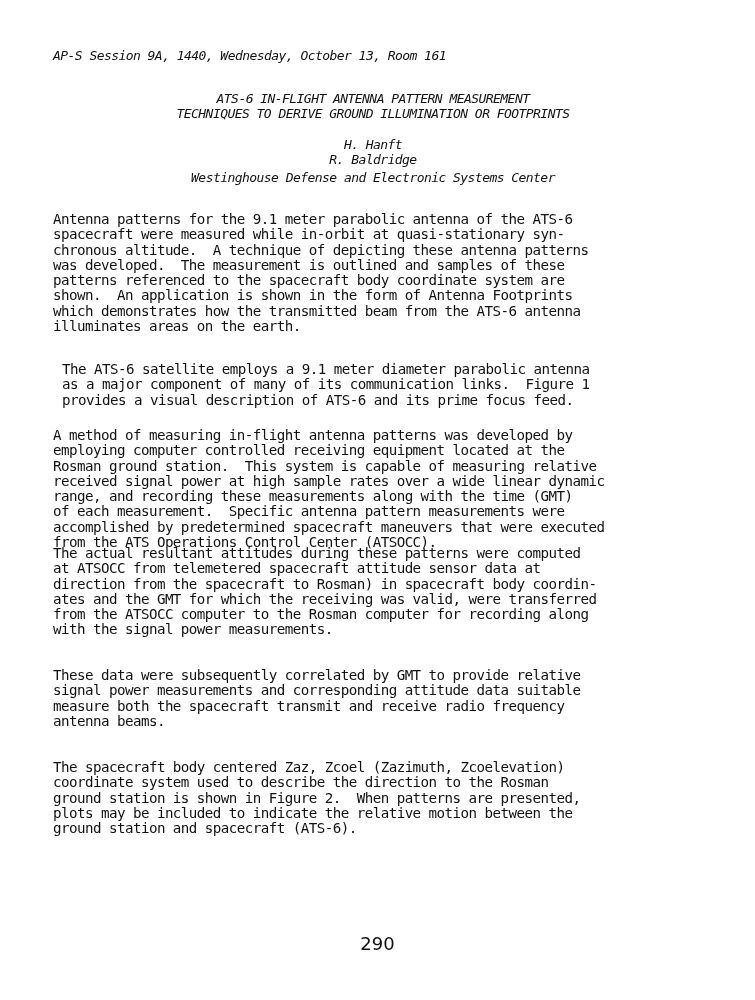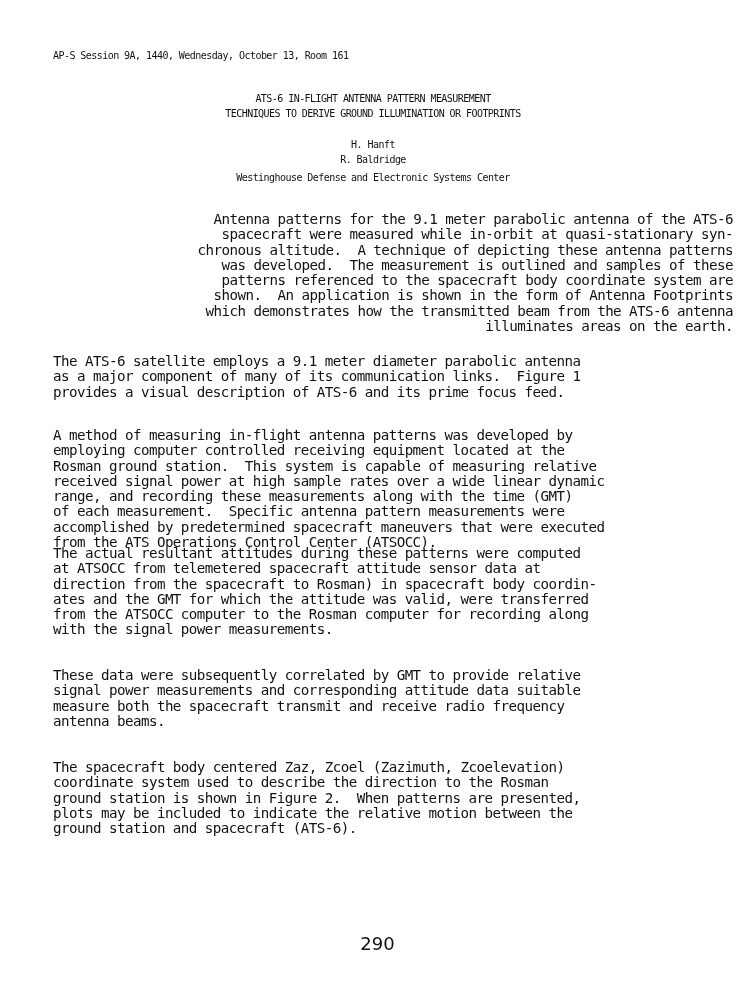--- a/index.html
+++ b/index.html
@@ -3,75 +3,75 @@
 <meta charset="utf-8">
 <style>
   html, body { margin: 0; padding: 0; background: #ffffff; }
   body {
     width: 755px; height: 1000px; position: relative; overflow: hidden;
     font-family: "DejaVu Sans Mono", "Liberation Mono", monospace;
     color: #111111;
   }
   .page { position: absolute; left: 0; top: 0; width: 755px; height: 1000px; }
   .line {
-    position: absolute; white-space: pre; font-size: 10px; line-height: 15.2px;
-    letter-spacing: -0.55px; transform-origin: left top;
+    position: absolute; white-space: pre; font-size: 13px; line-height: 15.2px;
+    letter-spacing: -0.55px; transform-origin: left top; font-style: italic;
   }
   .center { text-align: center; left: 0; width: 746px; }
   .para { position: absolute; left: 53px; width: 680px; }
   .para .pl { display: block; white-space: pre; font-size: 14.2px; line-height: 15.25px; letter-spacing: -0.55px; height: 15.25px; }
   .pagenum { position: absolute; left: 0; width: 755px; text-align: center; top: 933px; font-size: 18px; letter-spacing: 0; font-family: "DejaVu Sans", sans-serif; }
 </style>
 </head>
 <body>
 
 <div class="page">
 
   <div class="line" style="left:53px; top:48px;">AP-S Session 9A, 1440, Wednesday, October 13, Room 161</div>
 
   <div class="line center" style="top:91px;">ATS-6 IN-FLIGHT ANTENNA PATTERN MEASUREMENT</div>
   <div class="line center" style="top:106px;">TECHNIQUES TO DERIVE GROUND ILLUMINATION OR FOOTPRINTS</div>
 
   <div class="line center" style="top:137px;">H. Hanft</div>
   <div class="line center" style="top:152px;">R. Baldridge</div>
   <div class="line center" style="top:170px;">Westinghouse Defense and Electronic Systems Center</div>
 
-  <div class="para" style="top:212px;text-align:right;">
+  <div class="para" style="top:212px;">
     <span class="pl">Antenna patterns for the 9.1 meter parabolic antenna of the ATS-6</span>
     <span class="pl">spacecraft were measured while in-orbit at quasi-stationary syn-</span>
     <span class="pl">chronous altitude.  A technique of depicting these antenna patterns</span>
     <span class="pl">was developed.  The measurement is outlined and samples of these</span>
     <span class="pl">patterns referenced to the spacecraft body coordinate system are</span>
     <span class="pl">shown.  An application is shown in the form of Antenna Footprints</span>
     <span class="pl">which demonstrates how the transmitted beam from the ATS-6 antenna</span>
     <span class="pl">illuminates areas on the earth.</span>
   </div>
 
-  <div class="para" style="top:354px;">
+  <div class="para" style="top:362px;margin-left:9px;">
     <span class="pl">The ATS-6 satellite employs a 9.1 meter diameter parabolic antenna</span>
     <span class="pl">as a major component of many of its communication links.  Figure 1</span>
     <span class="pl">provides a visual description of ATS-6 and its prime focus feed.</span>
   </div>
 
   <div class="para" style="top:428px;">
     <span class="pl">A method of measuring in-flight antenna patterns was developed by</span>
     <span class="pl">employing computer controlled receiving equipment located at the</span>
     <span class="pl">Rosman ground station.  This system is capable of measuring relative</span>
     <span class="pl">received signal power at high sample rates over a wide linear dynamic</span>
     <span class="pl">range, and recording these measurements along with the time (GMT)</span>
     <span class="pl">of each measurement.  Specific antenna pattern measurements were</span>
     <span class="pl">accomplished by predetermined spacecraft maneuvers that were executed</span>
     <span class="pl">from the ATS Operations Control Center (ATSOCC).</span>
   </div>
 
   <div class="para" style="top:546px;">
     <span class="pl">The actual resultant attitudes during these patterns were computed</span>
     <span class="pl">at ATSOCC from telemetered spacecraft attitude sensor data at</span>
     <span class="pl">direction from the spacecraft to Rosman) in spacecraft body coordin-</span>
-    <span class="pl">ates and the GMT for which the attitude was valid, were transferred</span>
+    <span class="pl">ates and the GMT for which the receiving was valid, were transferred</span>
     <span class="pl">from the ATSOCC computer to the Rosman computer for recording along</span>
     <span class="pl">with the signal power measurements.</span>
   </div>
 
   <div class="para" style="top:668px;">
     <span class="pl">These data were subsequently correlated by GMT to provide relative</span>
     <span class="pl">signal power measurements and corresponding attitude data suitable</span>
     <span class="pl">measure both the spacecraft transmit and receive radio frequency</span>
     <span class="pl">antenna beams.</span>
   </div>

